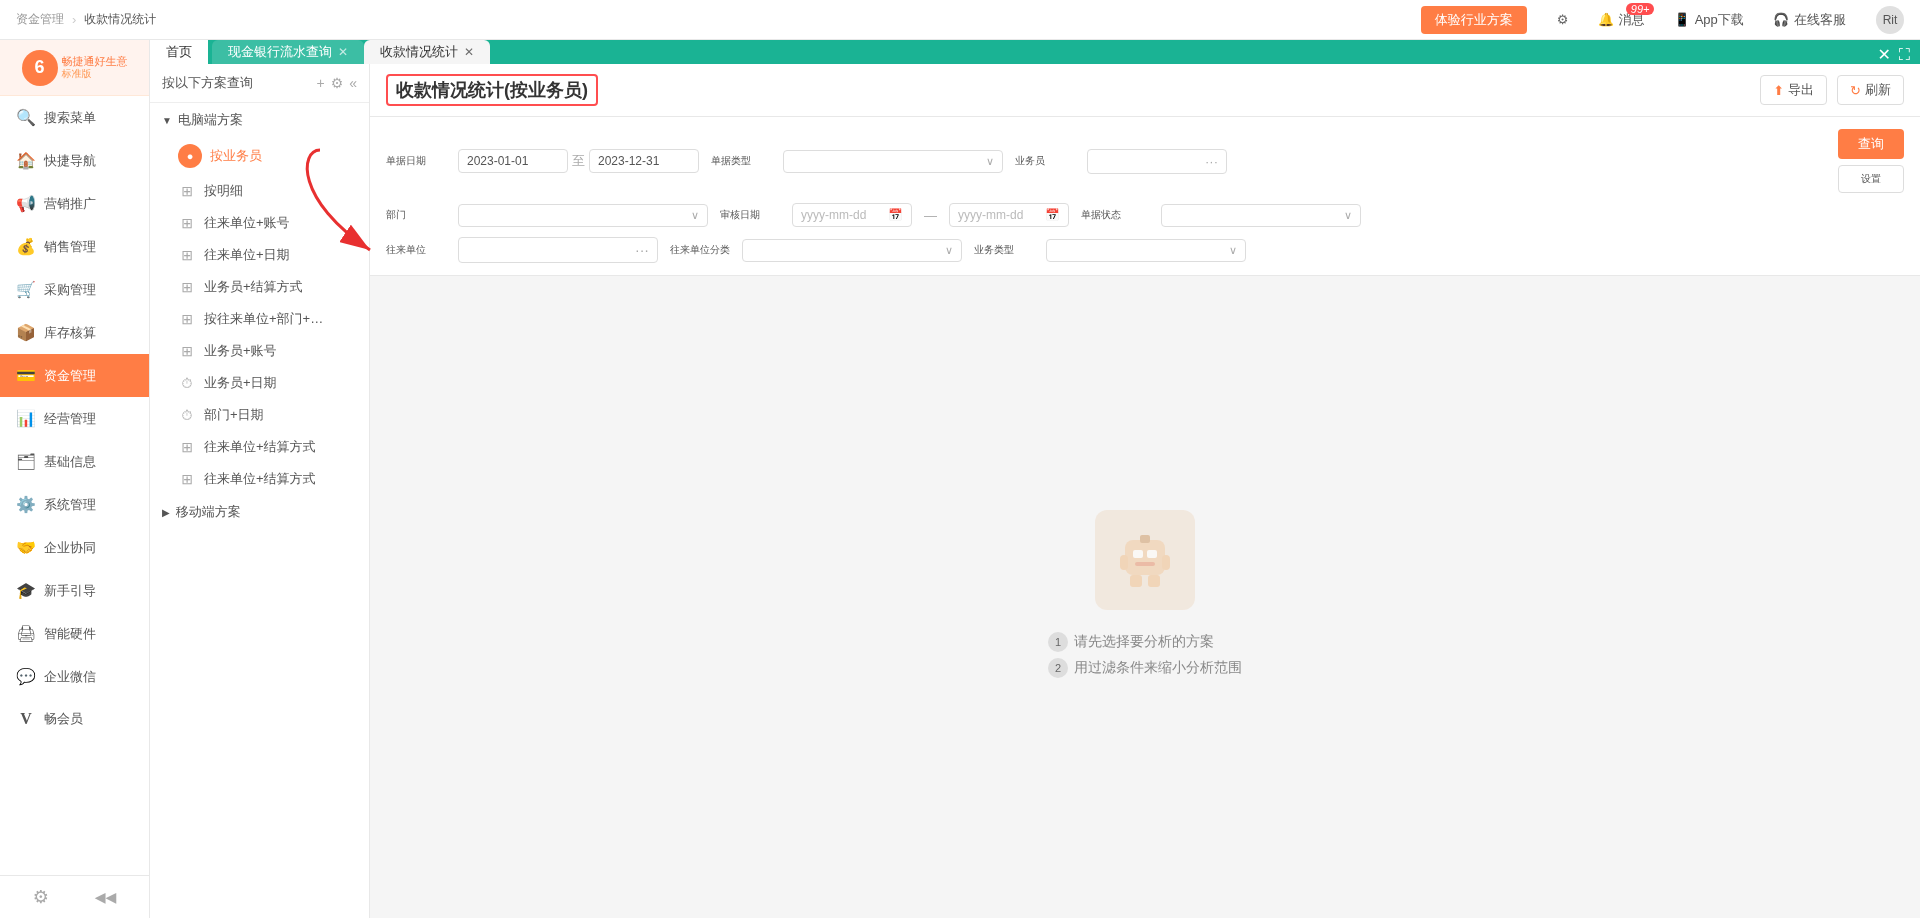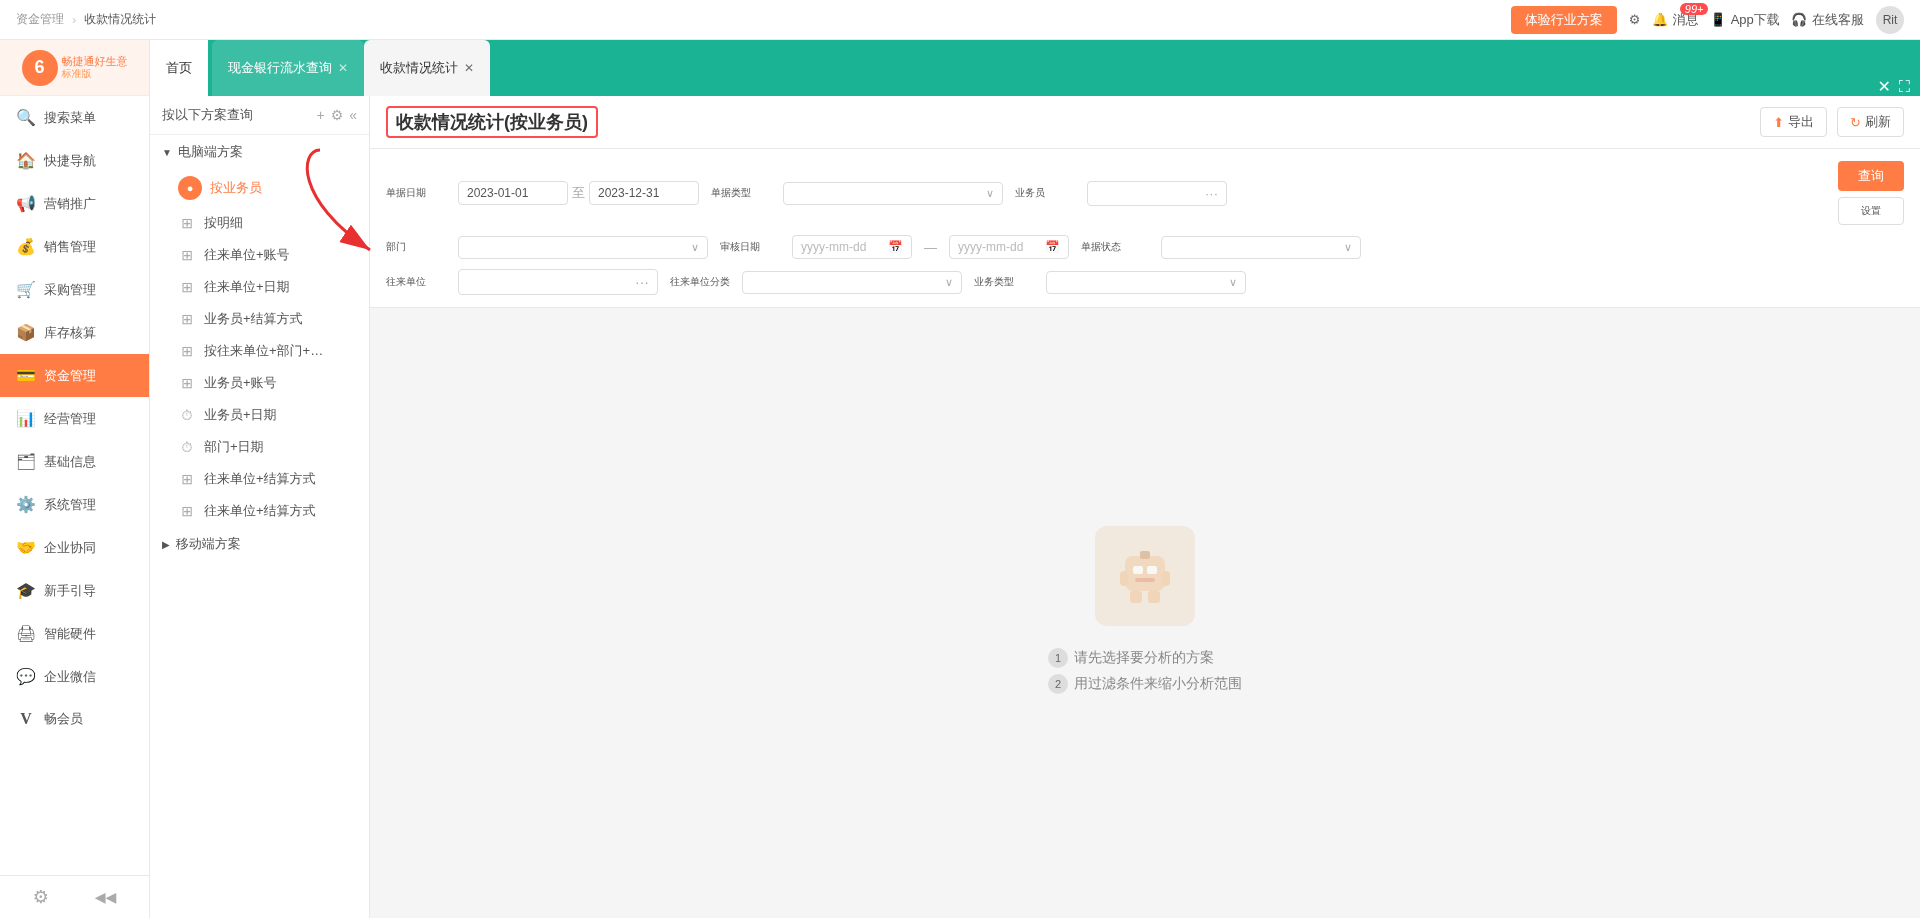--- a/index.html
+++ b/index.html
@@ -9,21 +9,21 @@
     .top-header {
       height: 40px;
       background: #fff;
       display: flex;
       align-items: center;
       justify-content: space-between;
       padding: 0 16px;
       border-bottom: 1px solid #e8e8e8;
     }
     .top-header-left { display: flex; align-items: center; gap: 8px; }
-    .top-header-right { display: flex; align-items: center; gap: 12px; font-size: 13px; color: #555; }
+    .top-header-right { display: flex; align-items: center; gap: 30px; font-size: 13px; color: #555; }
     .top-header-right .badge-btn {
       display: flex; align-items: center; gap: 4px; cursor: pointer; position: relative;
     }
     .badge { background: #ff4d4f; color: #fff; font-size: 11px; border-radius: 10px; padding: 0 5px; position: absolute; top: -8px; right: -10px; font-style: italic; }
     .trial-btn {
       background: #ff7d45; color: #fff; border: none; padding: 5px 14px;
       border-radius: 4px; cursor: pointer; font-size: 13px;
     }
     .gear-icon-btn { cursor: pointer; color: #666; }
 
@@ -58,21 +58,21 @@
     .sidebar-bottom {
       margin-top: auto; display: flex; align-items: center; justify-content: space-around;
       padding: 10px; border-top: 1px solid #e8e8e8;
     }
 
     
     .main-content { flex: 1; display: flex; flex-direction: column; overflow: hidden; }
 
     
     .tab-bar {
-      height: 56px; background: #1ab394; display: flex; align-items: flex-end;
+      height: 24px; background: #1ab394; display: flex; align-items: flex-end;
       padding: 0 0 0 0; position: relative;
     }
     .tab-item {
       display: flex; align-items: center; gap: 6px;
       padding: 8px 16px; cursor: pointer; font-size: 13px; color: #fff;
       background: transparent; border: none; height: 100%;
     }
     .tab-item.home { background: #fff; color: #333; border-radius: 0; }
     .tab-item.active { background: #f5f5f5; color: #333; border-radius: 6px 6px 0 0; }
     .tab-item.inactive { background: rgba(255,255,255,0.15); color: #fff; border-radius: 6px 6px 0 0; margin-left: 4px; }

